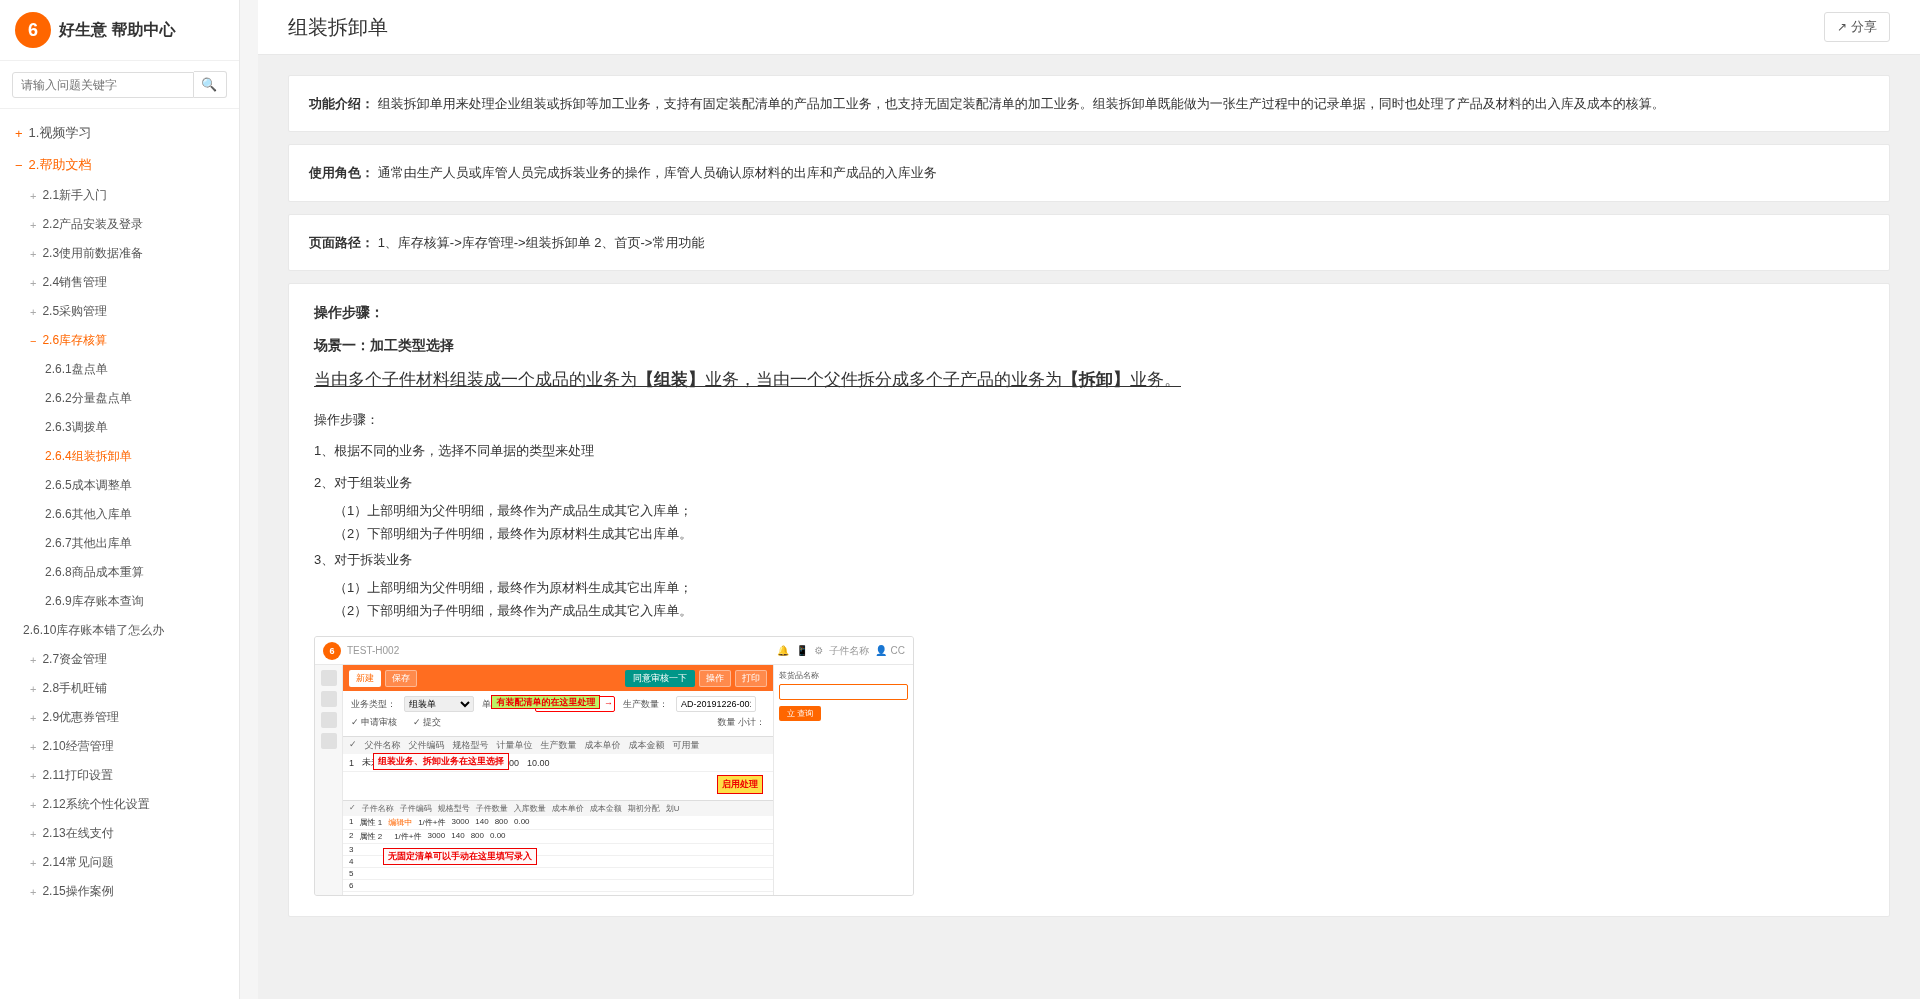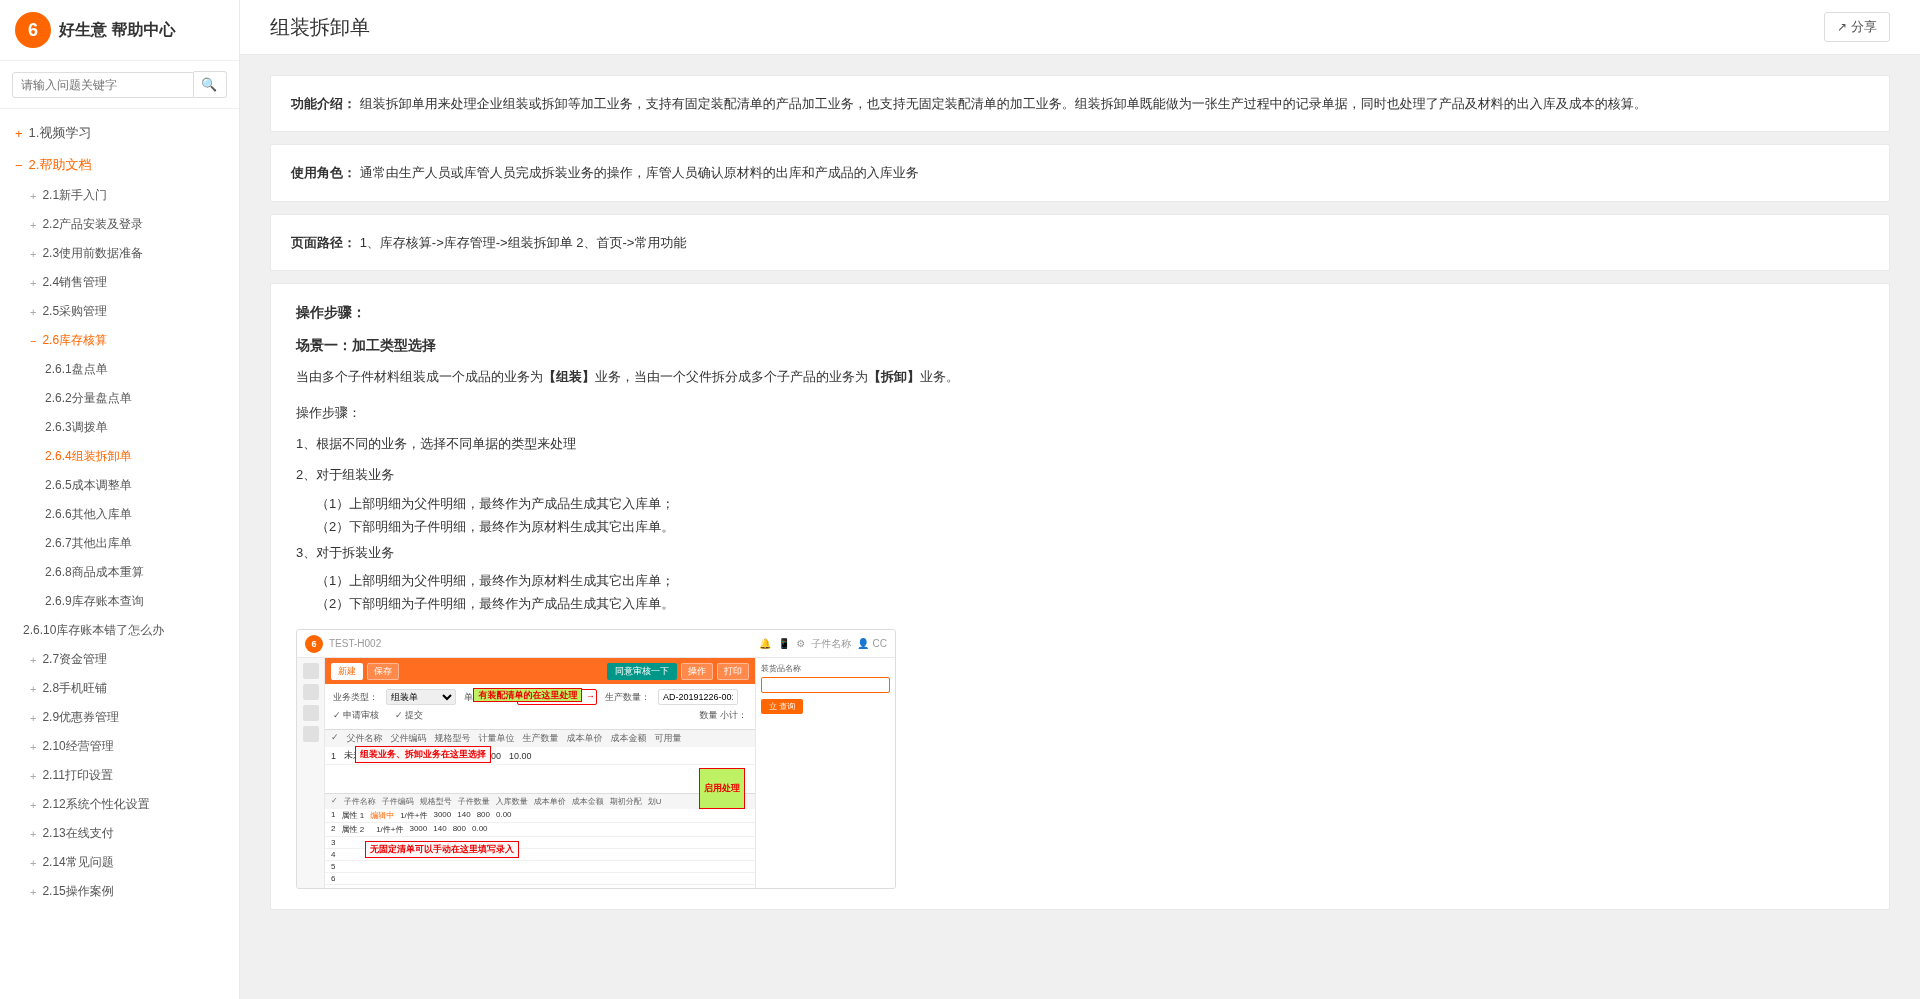--- a/index.html
+++ b/index.html
@@ -116,20 +116,21 @@
       font-size: 11px;
     }
 
     
     #main {
       flex: 1;
       display: flex;
       flex-direction: column;
       overflow: hidden;
       background: #f0f0f0;
+      margin-left: 18px;
     }
     #topbar {
       background: #fff;
       padding: 12px 30px;
       display: flex;
       align-items: center;
       justify-content: space-between;
       border-bottom: 1px solid #e8e8e8;
       min-height: 55px;
     }
@@ -182,23 +183,24 @@
       font-size: 14px;
       margin-bottom: 15px;
     }
     .scene-title {
       font-weight: bold;
       font-size: 14px;
       color: #333;
       margin-bottom: 10px;
     }
     .scene-desc {
-      font-size: 13px;
+      font-size: 17px;
       margin-bottom: 12px;
       line-height: 1.8;
+      text-decoration: underline;
     }
     .step-item {
       margin-bottom: 8px;
       font-size: 13px;
       line-height: 1.8;
     }
     .sub-step {
       margin-left: 20px;
       margin-bottom: 5px;
       font-size: 13px;
@@ -646,21 +648,21 @@
             <div style="padding:1px 6px; font-size:8px; display:flex; gap:6px; border-bottom:1px solid #f0f0f0;">
               <span>5</span>
             </div>
             <div style="padding:1px 6px; font-size:8px; display:flex; gap:6px; border-bottom:1px solid #f0f0f0;">
               <span>6</span>
             </div>
             <div style="padding:1px 6px; font-size:8px; display:flex; gap:6px; border-bottom:1px solid #f0f0f0;">
               <span>7</span>
             </div>
 
-            <div style="position:absolute; top:110px; right:10px; color:#e00; font-size:9px; font-weight:bold; pointer-events:none; z-index:10; background:#bef264; border:1px solid #e00; padding:13px 4px;">
+            <div style="position:absolute; top:110px; right:10px; color:#e00; font-size:9px; font-weight:bold; pointer-events:none; z-index:10; background:#fde047; border:1px solid #e00; padding:2px 4px;">
               启用处理
             </div>
 
             <div style="position:absolute; bottom:30px; left:40px; color:#e00; font-size:9px; font-weight:bold; pointer-events:none; z-index:10; background:#fff8f8; border:1px solid #e00; padding:1px 4px;">
               无固定清单可以手动在这里填写录入
             </div>
 
           </div>
 
           <div class="mock-right-panel">

